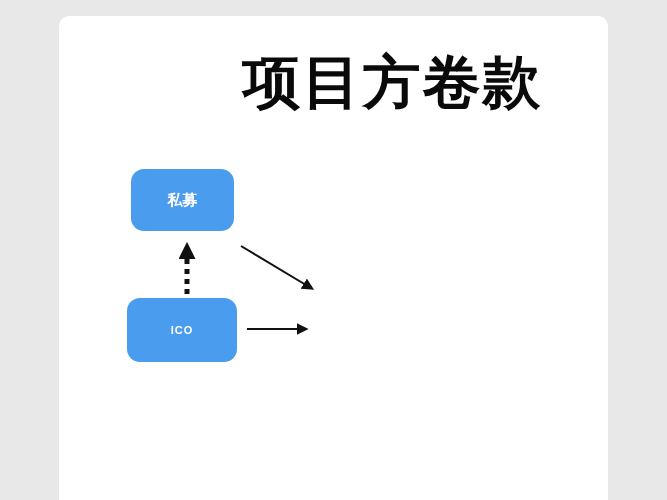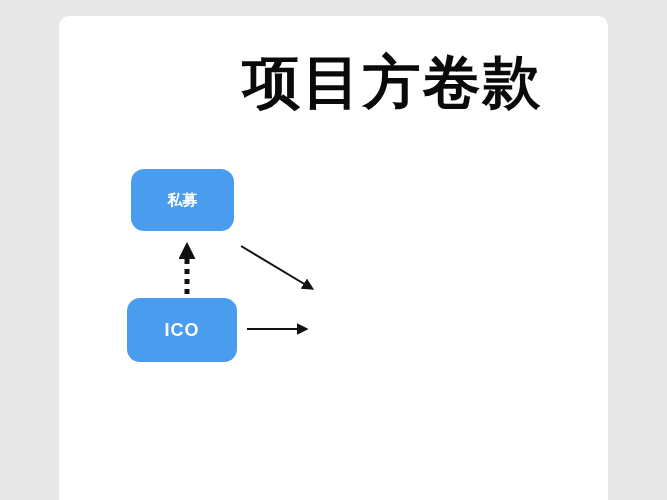--- a/index.html
+++ b/index.html
@@ -40,21 +40,21 @@
     justify-content:center;
     color:var(--node-text);
     font-weight:bold;
   }
   .node-simu{
     left:72px;top:153px;width:103px;height:62px;
     font-size:15px;
   }
   .node-ico{
     left:68px;top:282px;width:110px;height:64px;
-    font-size:18px;
+    font-size:11px;
     letter-spacing:1px;
   }
   .arrow-layer{
     position:absolute;
     left:0;top:0;width:667px;height:500px;
     pointer-events:none;
   }
   .arrow-layer line{stroke:var(--arrow);}
   .arrow-layer .head{fill:var(--arrow);}
   .outcome-text{

